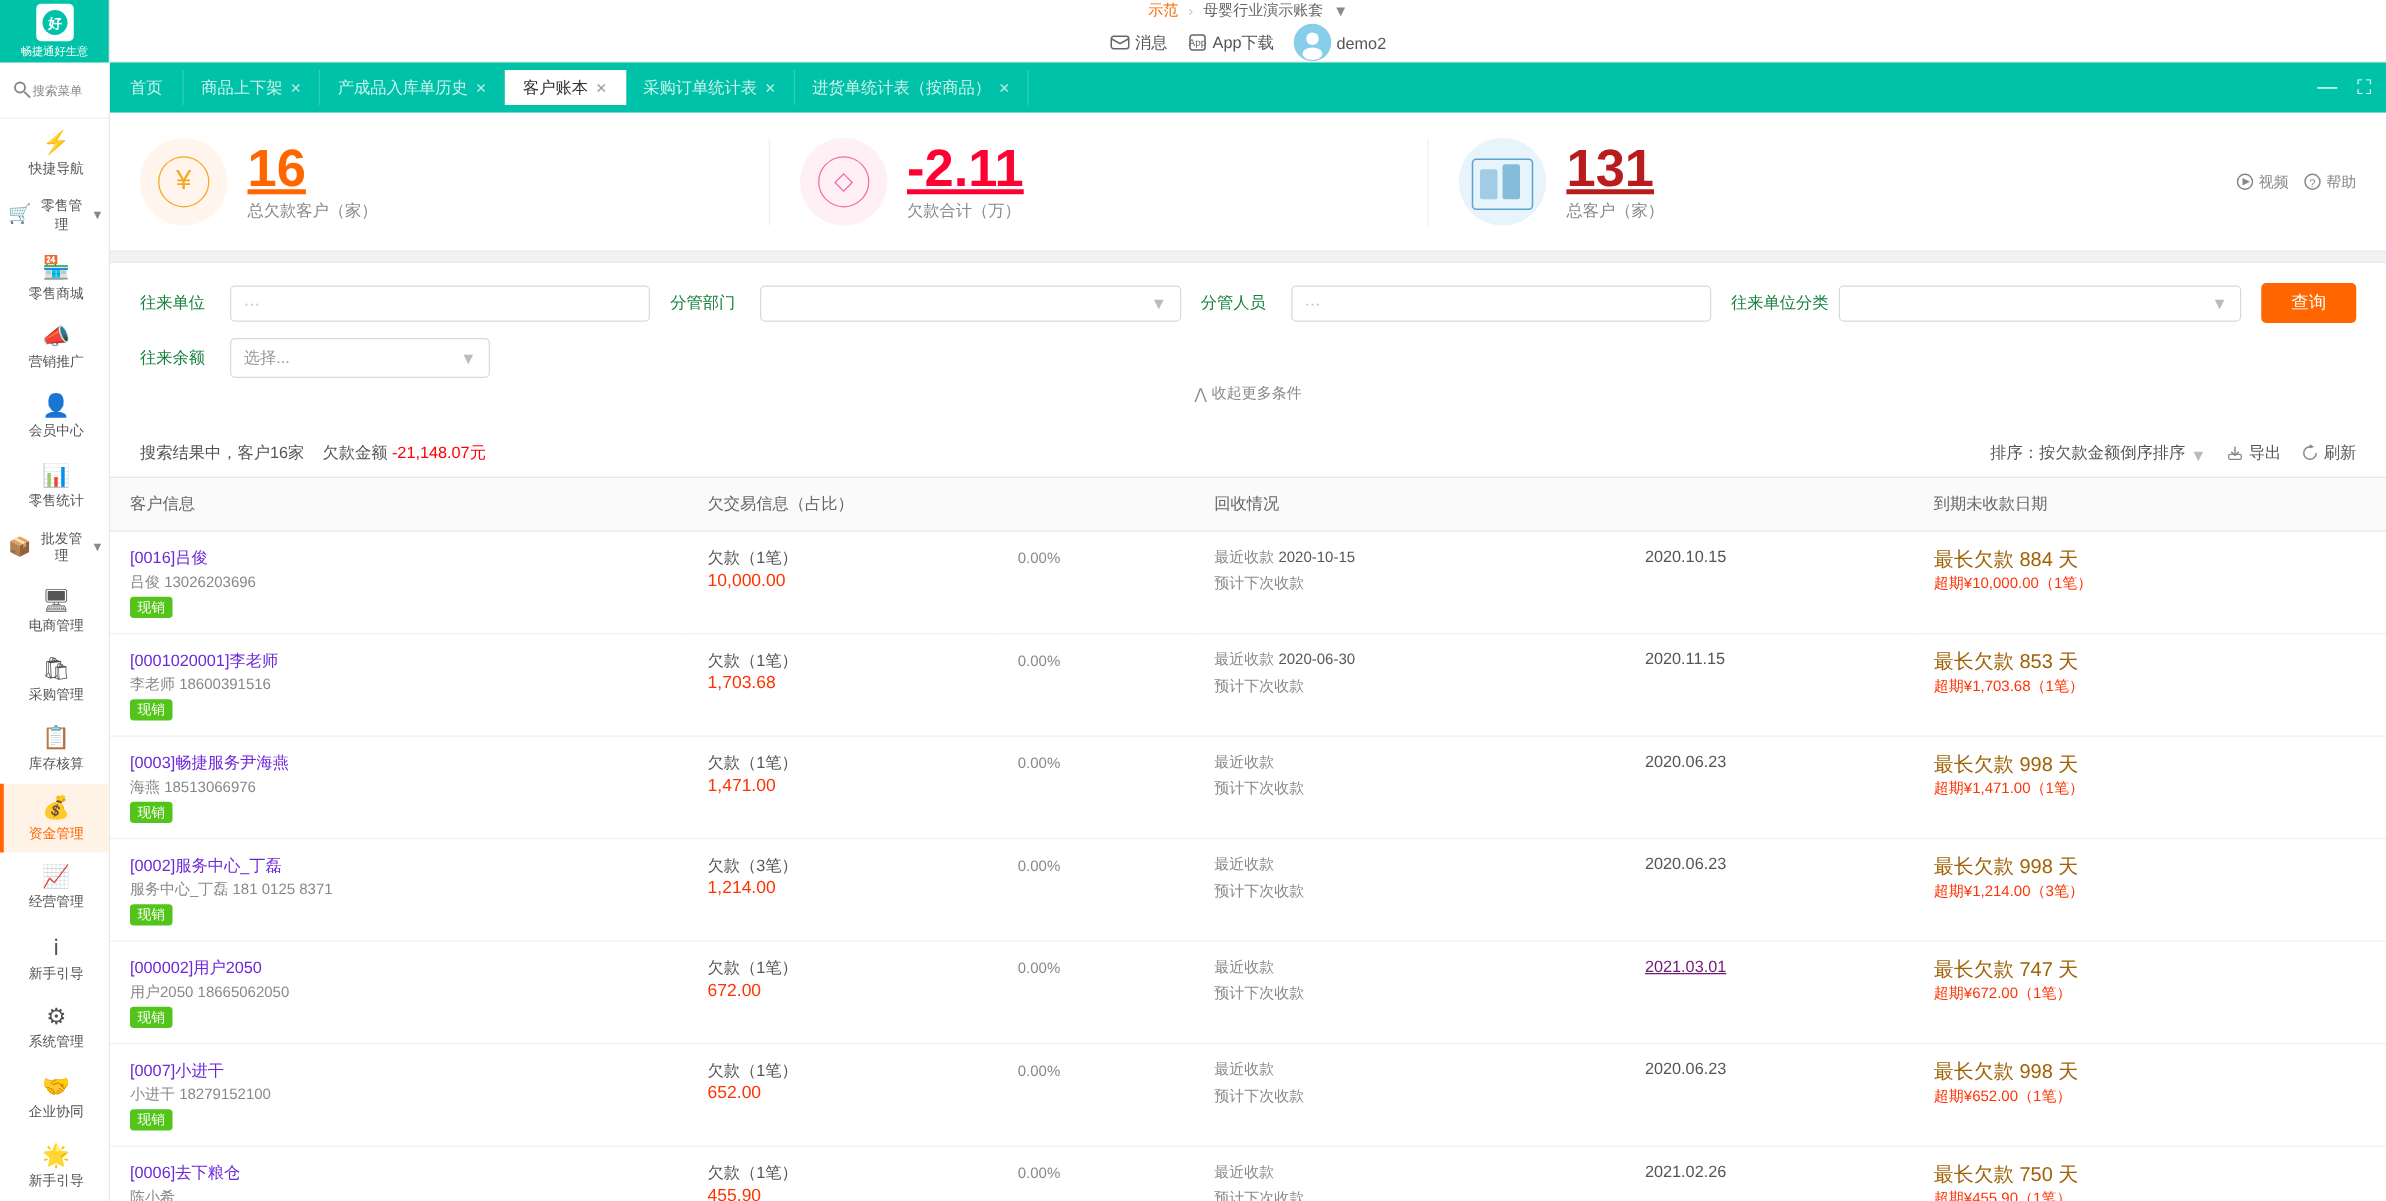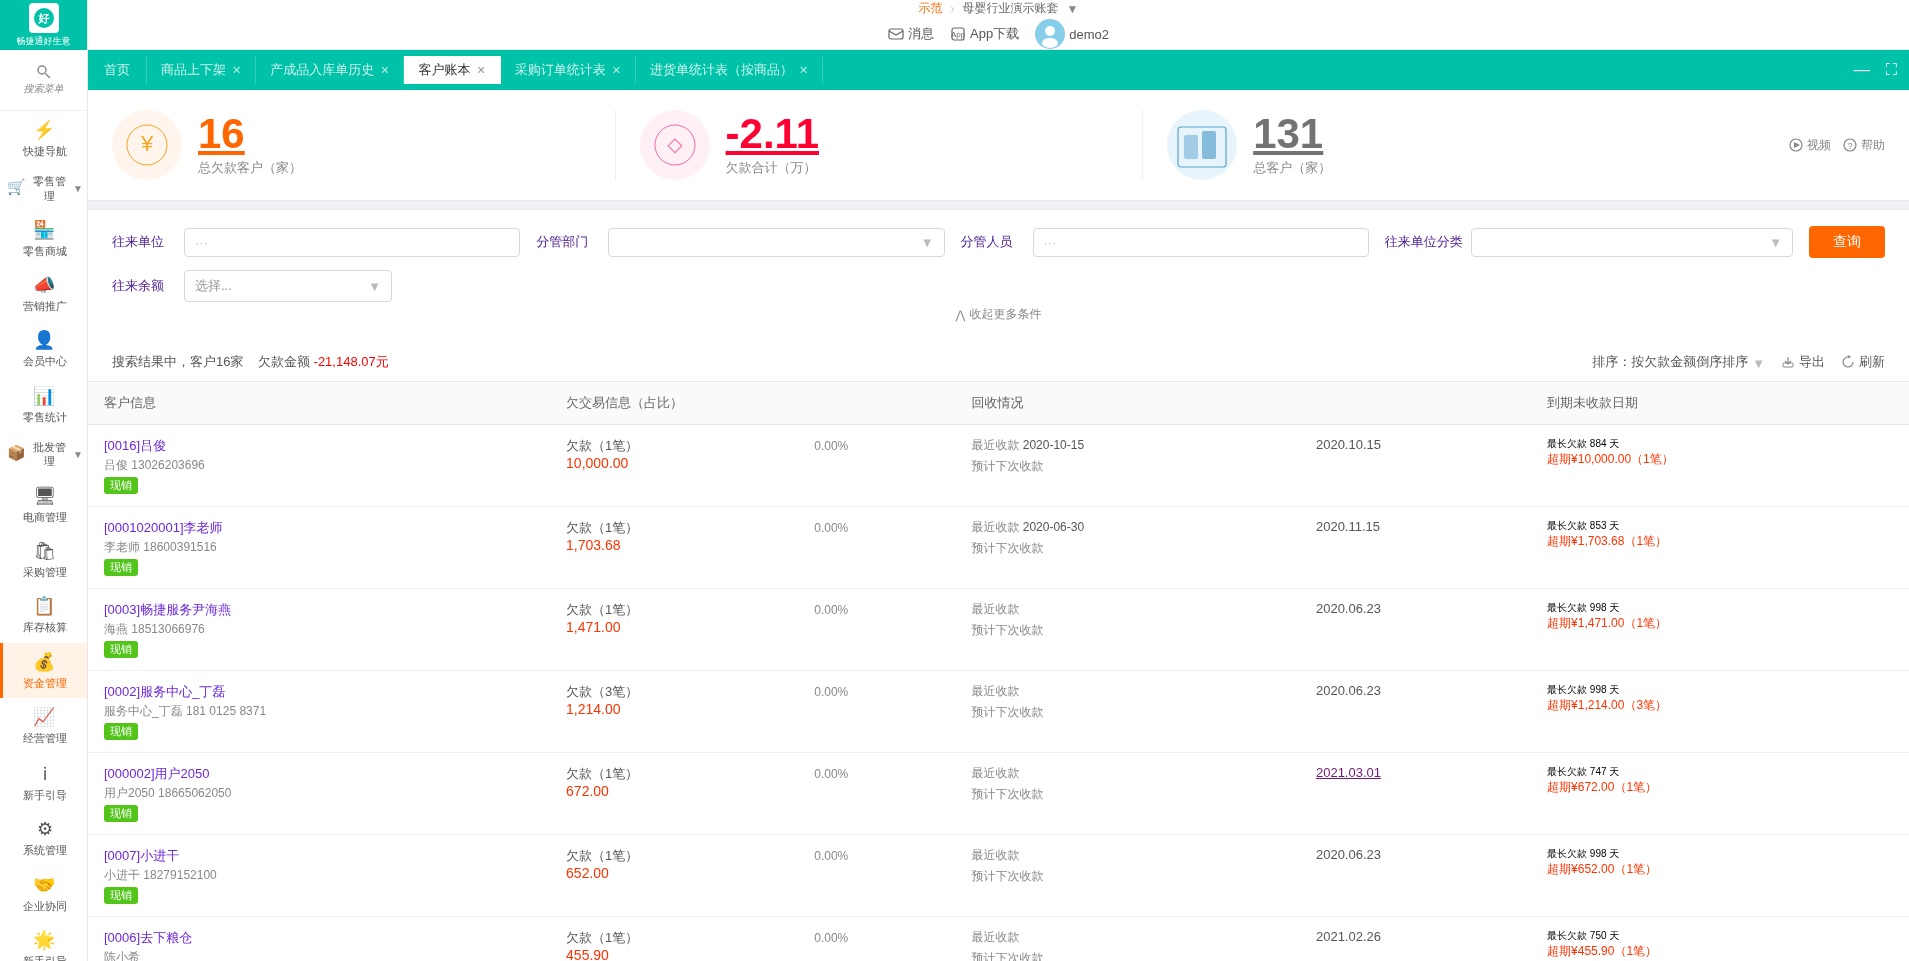--- a/index.html
+++ b/index.html
@@ -7,21 +7,21 @@
 
     
     .app-container { display: flex; height: 961px; width: 1909px; overflow: hidden; }
     
     
     .sidebar { width: 88px; background: #fff; border-right: 1px solid #e8e8e8; display: flex; flex-direction: column; flex-shrink: 0; }
     .sidebar-logo { height: 50px; background: #00c2a8; display: flex; align-items: center; justify-content: center; color: white; font-size: 12px; padding: 4px; text-align: center; line-height: 1.3; }
     .sidebar-logo-inner { display: flex; flex-direction: column; align-items: center; }
     .sidebar-logo-icon { width: 30px; height: 30px; background: #fff; border-radius: 4px; display: flex; align-items: center; justify-content: center; margin-bottom: 2px; }
     .sidebar-search { padding: 8px 6px; border-bottom: 1px solid #f0f0f0; }
-    .sidebar-search-item { display: flex; flex-direction: column; align-items: center; padding: 6px 4px; cursor: pointer; color: #666; font-size: 11px; font-style: italic; }
+    .sidebar-search-item { display: flex; flex-direction: row; align-items: flex-start; padding: 6px 4px; cursor: pointer; color: #666; font-size: 11px; }
     .sidebar-search-item span { margin-top: 2px; }
     .sidebar-nav { flex: 1; overflow-y: auto; }
     .sidebar-nav::-webkit-scrollbar { width: 0; }
     .nav-item { display: flex; flex-direction: column; align-items: center; padding: 8px 4px; cursor: pointer; color: #555; font-size: 11px; border-left: 3px solid transparent; }
     .nav-item.active { background: #fff3e8; border-left-color: #ff6600; color: #ff6600; }
     .nav-item-icon { font-size: 18px; margin-bottom: 3px; }
     .nav-item-label { text-align: center; line-height: 1.3; }
 
     
     .main-content { flex: 1; display: flex; flex-direction: column; overflow: hidden; }
@@ -53,30 +53,30 @@
     .stat-card { display: flex; align-items: center; gap: 16px; flex: 1; border-right: 1px solid #f0f0f0; padding-right: 24px; margin-right: 24px; }
     .stat-card:last-child { border-right: none; margin-right: 0; padding-right: 0; }
     .stat-icon { width: 70px; height: 70px; border-radius: 50%; display: flex; align-items: center; justify-content: center; font-size: 32px; flex-shrink: 0; }
     .stat-icon.orange { background: #fff5ec; color: #f5a623; }
     .stat-icon.pink { background: #fff0f5; color: #f56baa; }
     .stat-icon.blue { background: #e8f4fc; color: #5ba4cf; }
     .stat-info { display: flex; flex-direction: column; gap: 4px; }
     .stat-number { font-size: 42px; font-weight: bold; line-height: 1; text-decoration: underline; }
     .stat-number.red { color: #f03; }
     .stat-number.orange-num { color: #ff6600; }
-    .stat-number.black-num { color: #737373; font-weight: bold; }
+    .stat-number.black-num { color: #b91c1c; font-weight: bold; }
     .stat-label { font-size: 13px; color: #888; }
     .stat-actions { margin-left: auto; display: flex; gap: 12px; align-items: flex-start; font-size: 12px; color: #888; }
     .stat-action-item { display: flex; align-items: center; gap: 4px; cursor: pointer; }
 
     
     .filter-section { background: #fff; padding: 16px 24px; margin-top: 8px; border-top: 1px solid #e8e8e8; }
     .filter-row { display: flex; align-items: center; gap: 16px; margin-bottom: 12px; }
     .filter-item { display: flex; align-items: center; gap: 8px; flex: 1; }
-    .filter-label { font-size: 13px; color: #4c1d95; white-space: nowrap; min-width: 64px; }
+    .filter-label { font-size: 13px; color: #15803d; white-space: nowrap; min-width: 64px; }
     .filter-input { flex: 1; border: 1px solid #d9d9d9; border-radius: 4px; padding: 6px 10px; font-size: 13px; display: flex; align-items: center; justify-content: space-between; cursor: pointer; background: #fff; }
     .filter-select { flex: 1; border: 1px solid #d9d9d9; border-radius: 4px; padding: 6px 10px; font-size: 13px; display: flex; align-items: center; justify-content: space-between; cursor: pointer; background: #fff; }
     .filter-select .arrow { color: #bbb; }
     .filter-btn { background: #ff6600; color: white; border: none; border-radius: 4px; padding: 7px 24px; font-size: 14px; cursor: pointer; white-space: nowrap; }
     .collapse-row { display: flex; justify-content: center; padding: 4px 0; }
     .collapse-btn { color: #888; font-size: 12px; cursor: pointer; display: flex; align-items: center; gap: 4px; }
 
     
     .results-bar { background: #fff; padding: 10px 24px; display: flex; align-items: center; justify-content: space-between; border-bottom: 1px solid #e8e8e8; margin-top: 0; }
     .results-text { font-size: 13px; color: #555; }
@@ -90,21 +90,21 @@
     .data-table th { background: #fafafa; padding: 12px 16px; text-align: left; font-size: 13px; color: #666; font-weight: 500; border-bottom: 1px solid #e8e8e8; }
     .data-table td { padding: 12px 16px; border-bottom: 1px solid #f0f0f0; font-size: 13px; vertical-align: top; }
     .customer-name { color: #6d28d9; cursor: pointer; font-size: 13px; }
     .customer-sub { color: #888; font-size: 12px; margin-top: 2px; }
     .tag-now { display: inline-block; background: #52c41a; color: white; font-size: 11px; padding: 1px 6px; border-radius: 3px; margin-top: 3px; }
     .amount-red { color: #ff3300; font-size: 14px; font-weight: 500; }
     .amount-pct { color: #888; font-size: 12px; margin-top: 2px; }
     .overdue-link { color: #ff3300; font-size: 12px; cursor: pointer; }
     .collection-info { font-size: 12px; color: #888; }
     .collection-date { color: #555; }
-    .overdue-days { font-size: 10px; color: #000000; }
+    .overdue-days { font-size: 16px; color: #a16207; }
     .table-wrapper { overflow-x: hidden; }
   </style>
 </head>
 <body>
 
 <div class="app-container">
 
   <div class="sidebar">
     <div class="sidebar-logo">
       <div class="sidebar-logo-inner">

